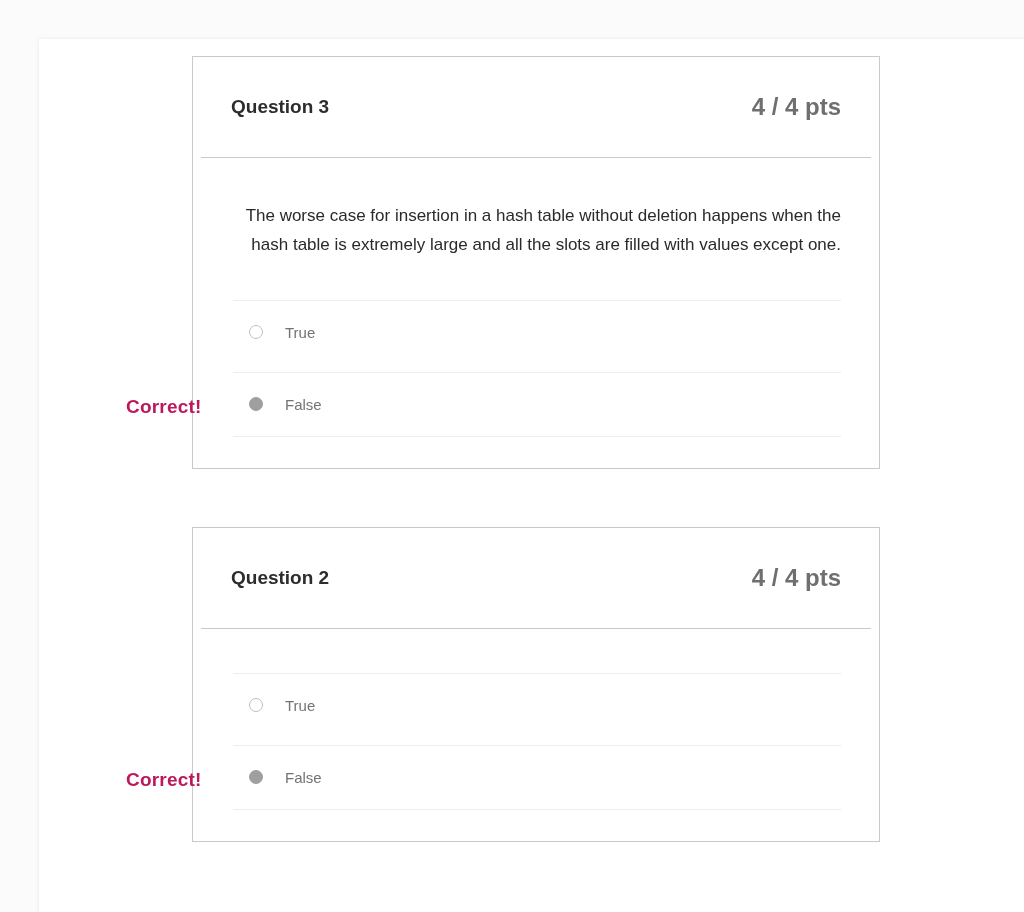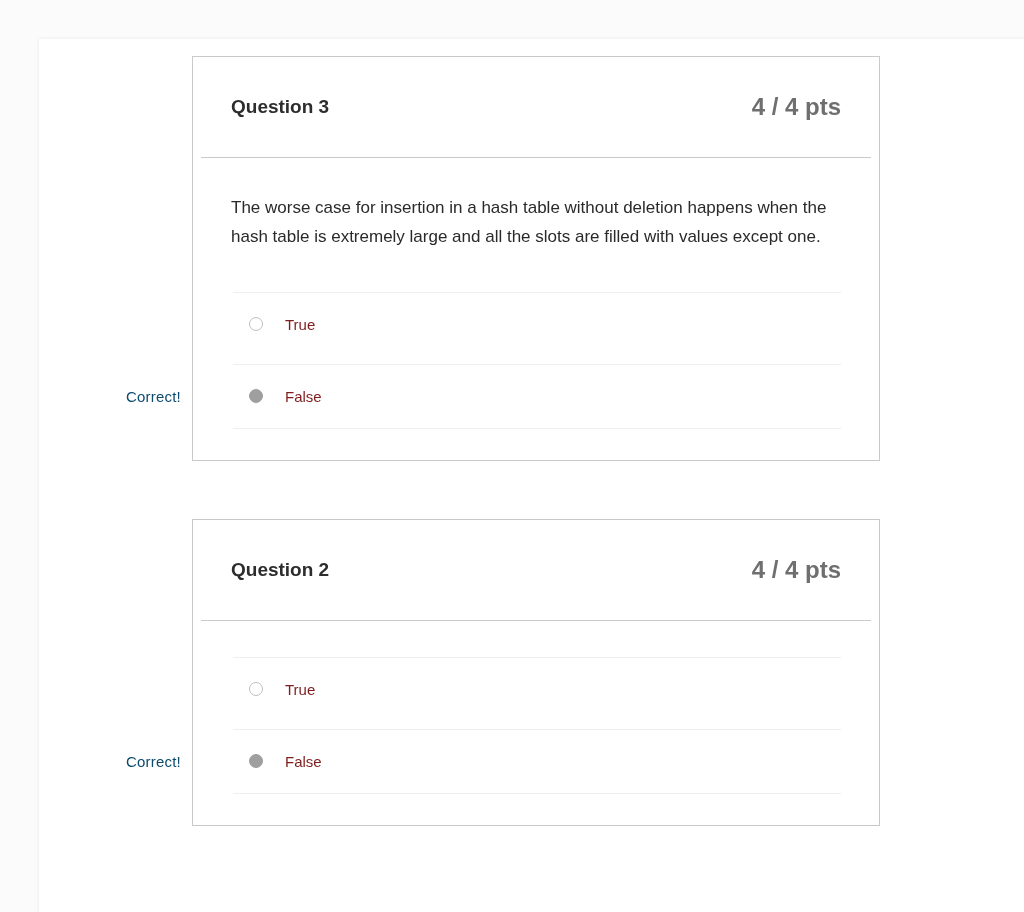--- a/index.html
+++ b/index.html
@@ -45,21 +45,22 @@
       font-size: 19px;
       color: #2d2d2d;
     }
     .q-points {
       font-weight: 700;
       font-size: 24px;
       color: #6f6f6f;
     }
     .q-body {
       border-top: 1px solid #c9c9c9;
-      padding: 28px 22px 3px 22px;
+      padding: 36px 22px 3px 22px;
+      text-align: right;
     }
     .q-text {
       font-size: 17px;
       line-height: 1.7;
       color: #2a2a2a;
       margin-bottom: 40px;
     }
     .answer-row {
       display: flex;
       align-items: center;
@@ -93,28 +94,28 @@
       top: 3px;
       left: 3px;
       width: 6px;
       height: 6px;
       background: #fff;
       border-radius: 50%;
       opacity: 0;
     }
     .answer-label {
       font-size: 15px;
-      color: #7f1d1d;
+      color: #737373;
     }
     .badge-correct {
       position: absolute;
       left: -115px;
-      font-size: 15px;
-      font-weight: 400;
-      color: #0c4a6e;
+      font-size: 19px;
+      font-weight: 700;
+      color: #be185d;
       letter-spacing: 0.2px;
     }
   </style>
 </head>
 <body>
 
 <div class="page">
 
   <div class="question-block">
     <div class="question-card">

